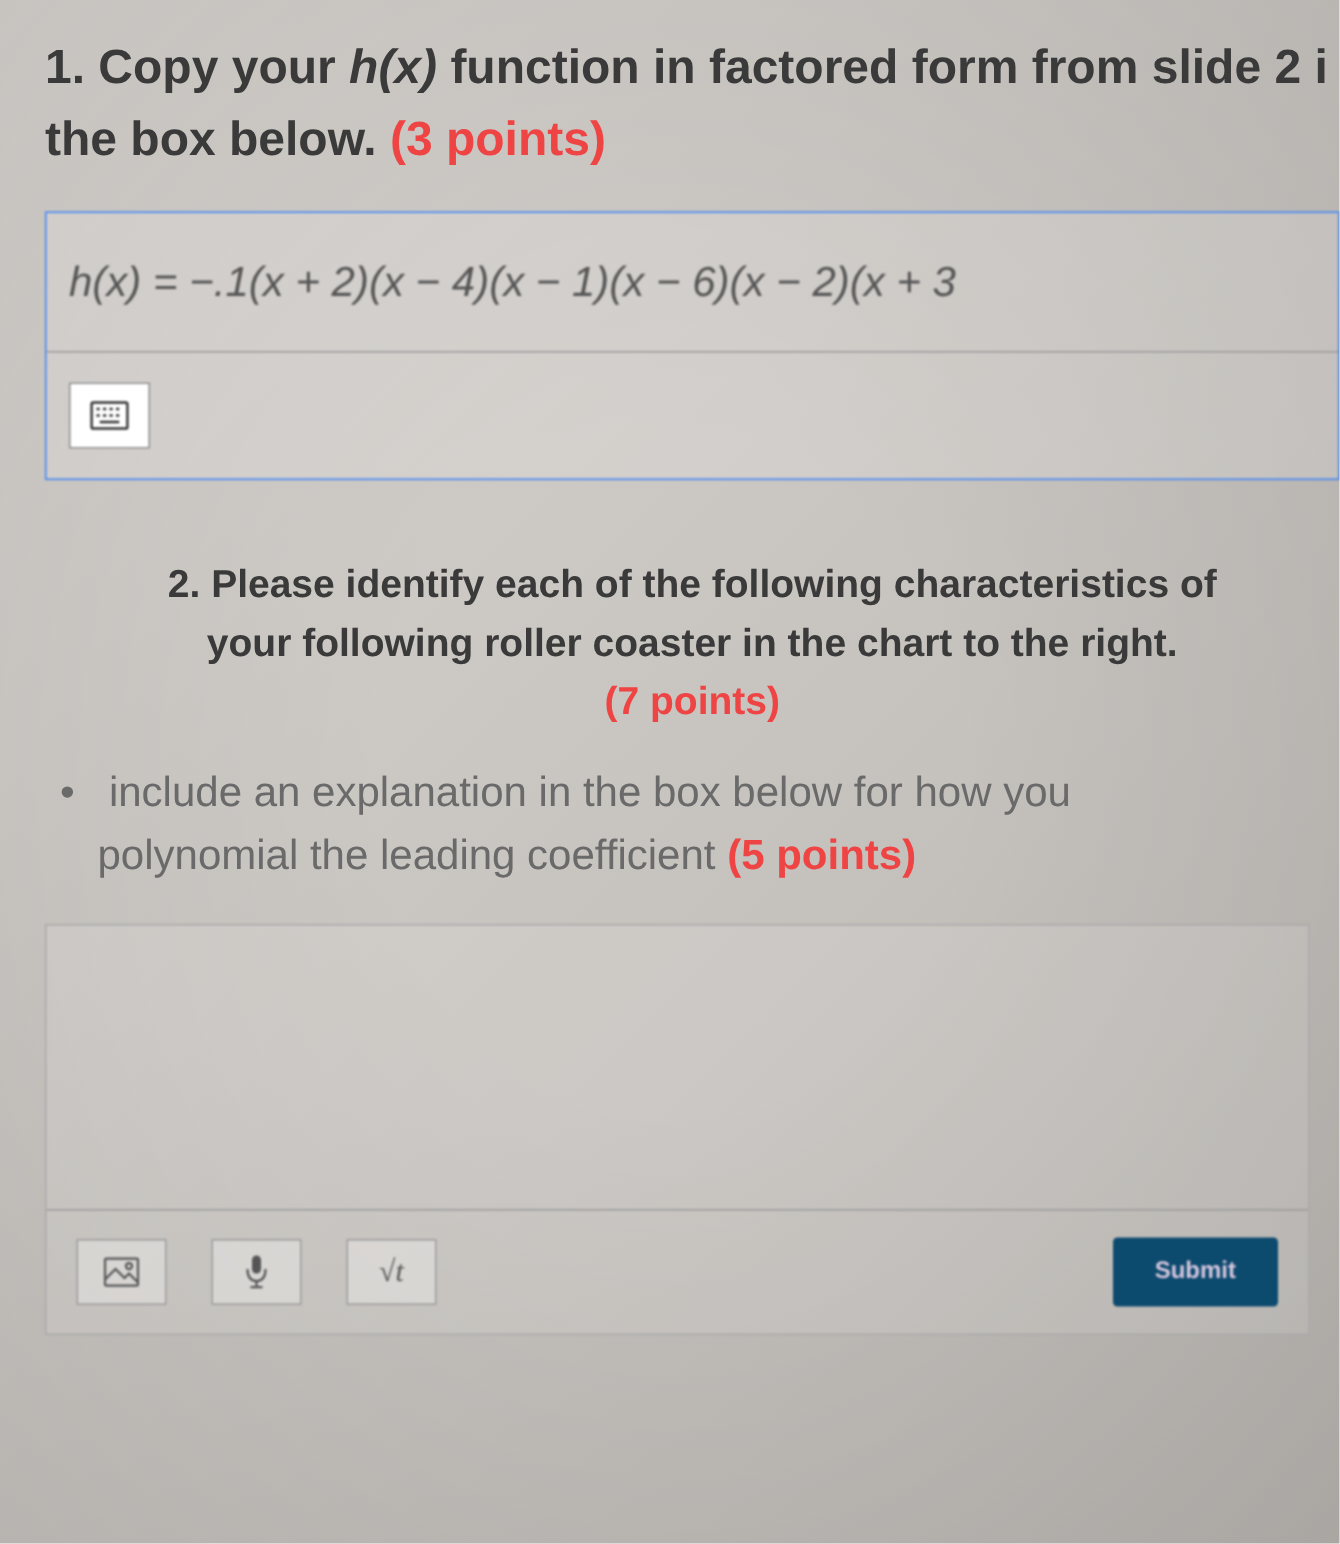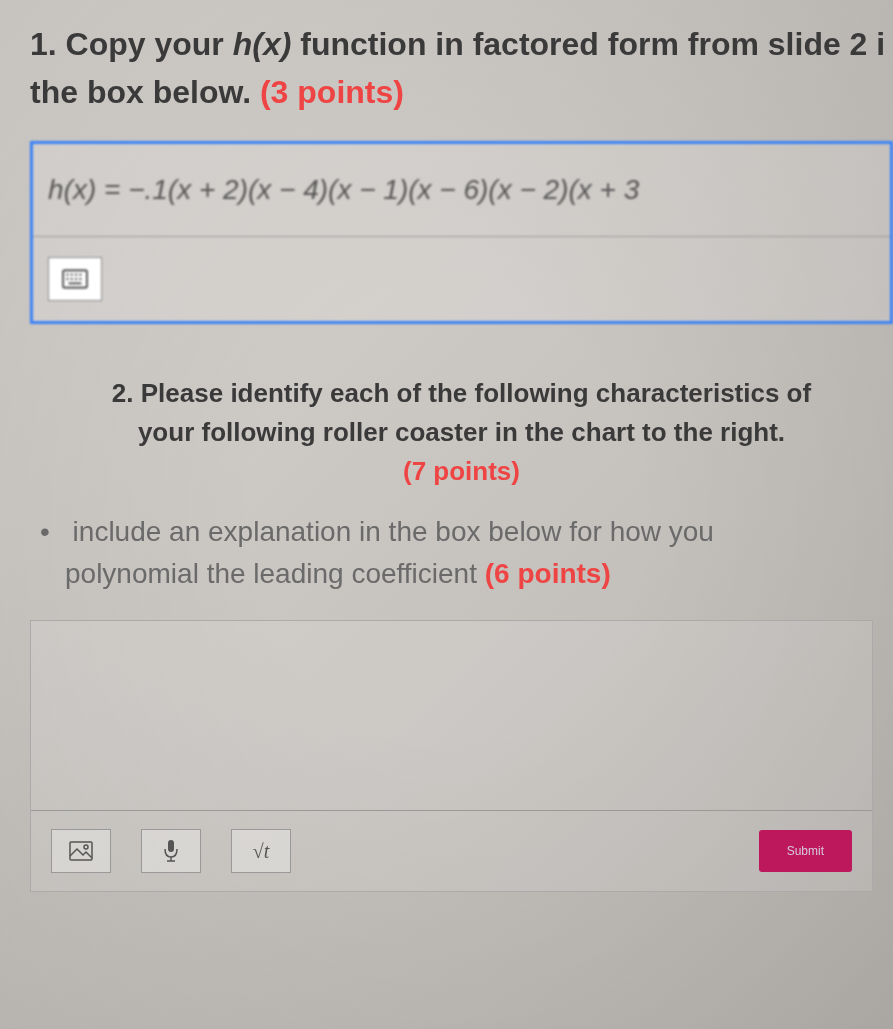--- a/index.html
+++ b/index.html
@@ -32,21 +32,21 @@
       filter: blur(0.5px);
     }
     .question-header .italic {
       font-style: italic;
     }
     .points {
       color: #ef4444;
       font-weight: bold;
     }
     .answer-box-1 {
-      border: 3px solid #3b82f6;
+      border: 1px solid #3b82f6;
       background: rgba(255,255,255,0.15);
       margin-right: 0;
       margin-bottom: 50px;
       filter: blur(0.8px);
     }
     .equation-row {
       border-bottom: 1px solid #999;
       padding: 30px 15px;
       font-size: 28px;
       font-style: italic;
@@ -118,25 +118,25 @@
       border: 1px solid #999;
       background: rgba(255,255,255,0.3);
       display: flex;
       align-items: center;
       justify-content: center;
       font-size: 20px;
       color: #555;
     }
     .submit-btn {
       margin-left: auto;
-      background: #be185d;
+      background: #0c4a6e;
       color: #d8c8e0;
       padding: 14px 28px;
-      font-size: 12px;
-      font-weight: normal;
+      font-size: 16px;
+      font-weight: bold;
       border: none;
       border-radius: 3px;
       font-family: inherit;
     }
     .sqrt {
       font-family: 'Times New Roman', serif;
       font-style: italic;
     }
   </style>
 </head>
@@ -171,21 +171,21 @@
 
 <div class="question-2">
   <div class="question-2-header">
     <span>2. Please identify each of the following characteristics of</span><br>
     <span>your following roller coaster in the chart to the right.</span><br>
     <span class="points">(7 points)</span>
   </div>
 
   <div class="bullet-section">
     <span>include an explanation in the box below for how you</span><br>
-    <span style="padding-left:0;">polynomial the leading coefficient </span><span class="points">(6 points)</span>
+    <span style="padding-left:0;">polynomial the leading coefficient </span><span class="points">(5 points)</span>
   </div>
 
   <div class="answer-box-2">
     <div class="textarea-area"></div>
     <div class="toolbar-2">
       <div class="tool">
         <svg width="24" height="20" viewBox="0 0 24 20" fill="none" stroke="#555" stroke-width="1.5">
           <rect x="1" y="1" width="22" height="18" rx="1"></rect>
           <polyline points="1,15 8,8 14,14 17,11 23,17"></polyline>
           <circle cx="17" cy="6" r="2"></circle>

